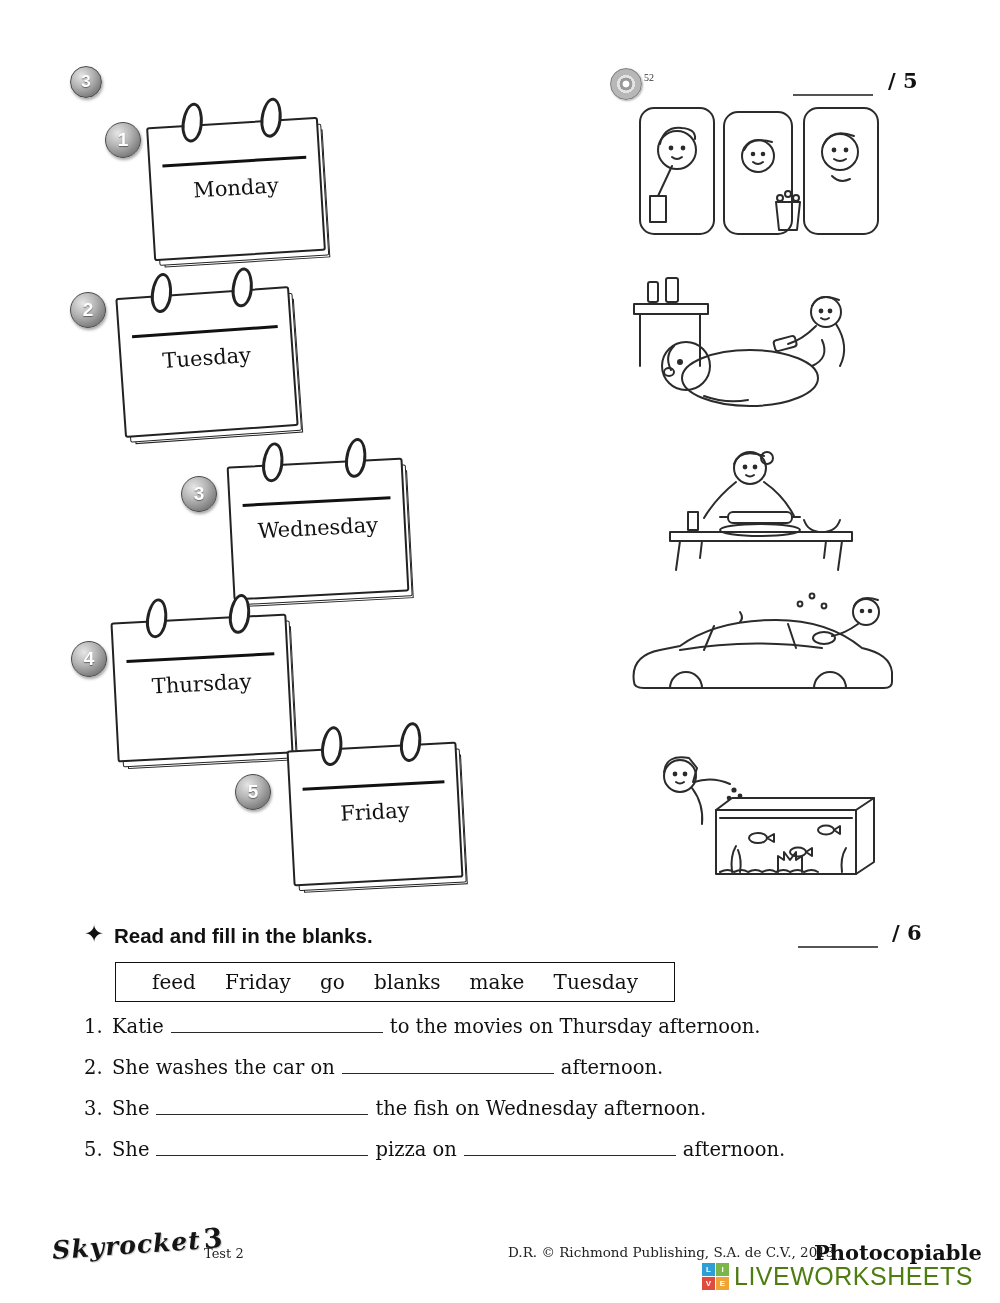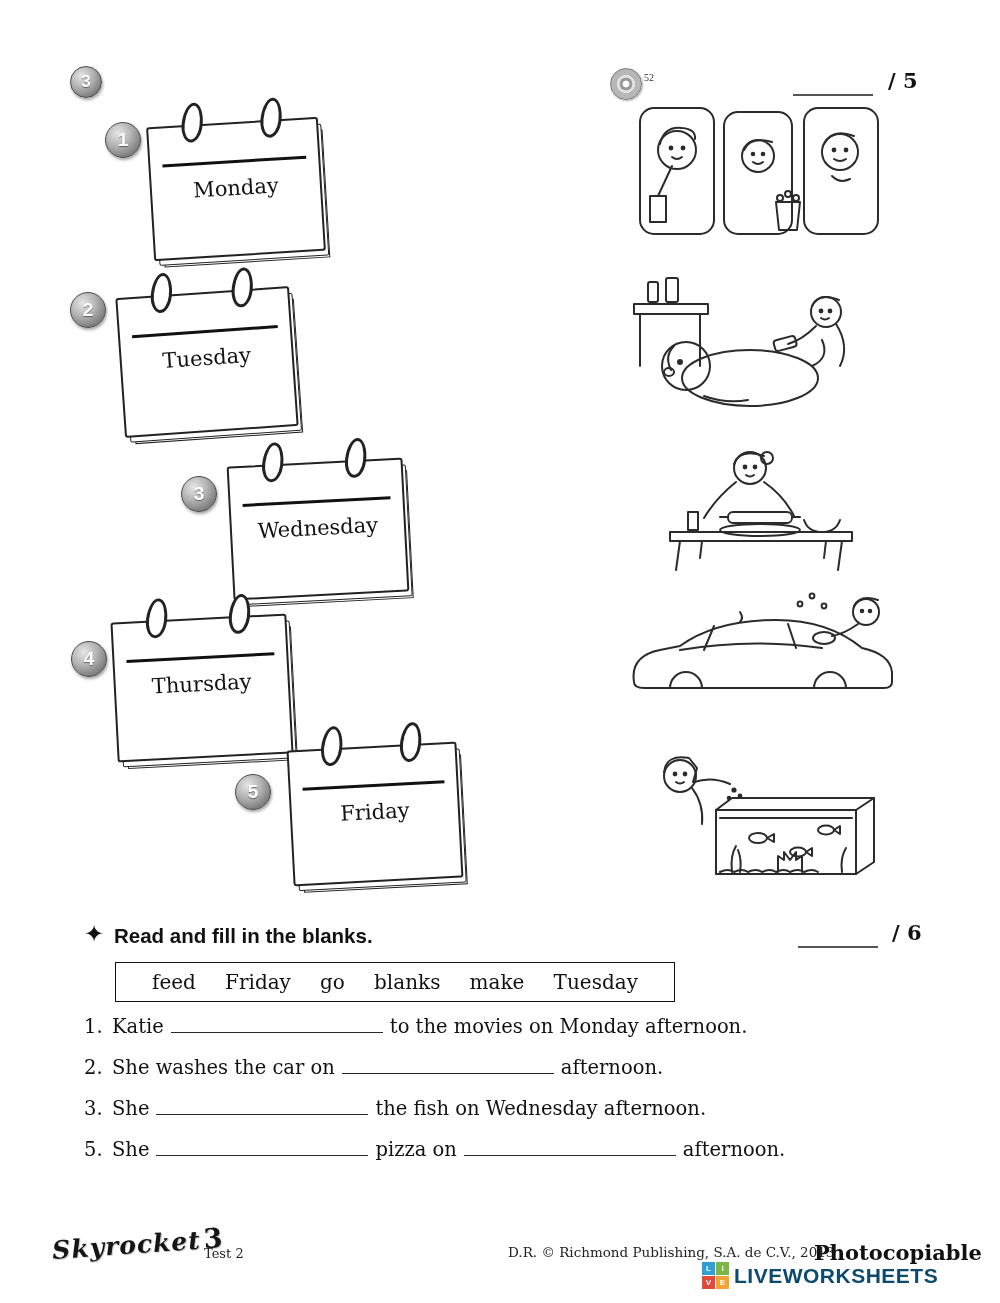--- a/index.html
+++ b/index.html
@@ -55,21 +55,21 @@
     text-shadow:1px 1px 0 #cfcfcf;}
   .skyrocket .sky3{font-style:normal;font-size:27px;margin-left:3px;}
   .test-label{position:absolute;left:204px;top:1246px;font-size:13px;color:#222;}
   .copyright{position:absolute;left:508px;top:1244px;font-size:13.5px;color:#222;}
   .photocopiable{position:absolute;left:814px;top:1240px;font-size:21px;font-weight:bold;color:#111;}
   .brand{position:absolute;left:702px;top:1262px;display:flex;align-items:center;gap:5px;}
   .brand-grid{display:grid;grid-template-columns:13px 13px;grid-template-rows:13px 13px;gap:1px;}
   .brand-grid span{display:flex;align-items:center;justify-content:center;color:#fff;
     font-family:"Liberation Sans",sans-serif;font-weight:bold;font-size:8px;}
   .bg1{background:#2e9fd4;} .bg2{background:#7ab648;} .bg3{background:#e04b3f;} .bg4{background:#f0a433;}
-  .brand-text{font-family:"Liberation Sans",sans-serif;font-weight:bold;font-size:21px;color:#0c4a6e;letter-spacing:.5px;}
+  .brand-text{font-family:"Liberation Sans",sans-serif;font-weight:normal;font-size:25px;color:#4d7c0f;letter-spacing:.5px;}
 </style>
 </head>
 <body>
 
 <div class="page">
 
   <div class="num-badge badge-30" style="left:70px;top:66px;">
     <span>3</span>
   </div>
   <div class="cd-icon" style="left:610px;top:68px;"></div>
@@ -269,21 +269,21 @@
     <span>feed</span>
     <span>Friday</span>
     <span>go</span>
     <span>blanks</span>
     <span>make</span>
     <span>Tuesday</span>
   </div>
 
   <div class="sentences">
     <div class="sentence">
-      <span class="snum">1.</span><span>Katie</span><span class="blank"></span><span>to the movies on Monday afternoon.</span>
+      <span class="snum">1.</span><span>Katie</span><span class="blank"></span><span>to the movies on Thursday afternoon.</span>
     </div>
     <div class="sentence">
       <span class="snum">2.</span><span>She washes the car on</span><span class="blank"></span><span>afternoon.</span>
     </div>
     <div class="sentence">
       <span class="snum">3.</span><span>She</span><span class="blank"></span><span>the fish on Wednesday afternoon.</span>
     </div>
     <div class="sentence">
       <span class="snum">5.</span><span>She</span><span class="blank"></span><span>pizza on</span><span class="blank"></span><span>afternoon.</span>
     </div>

